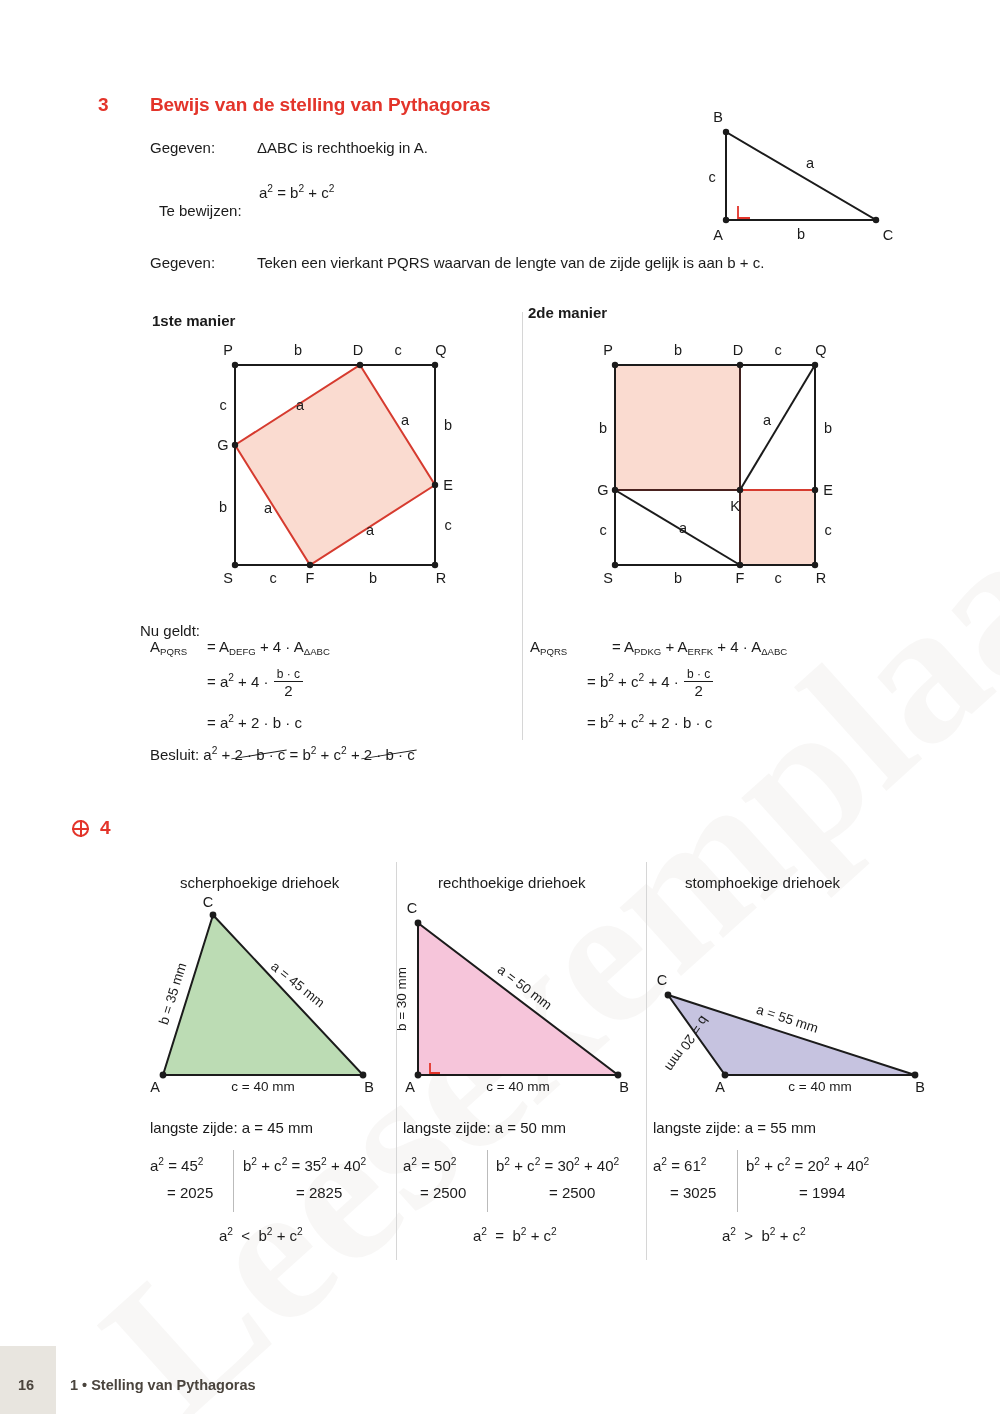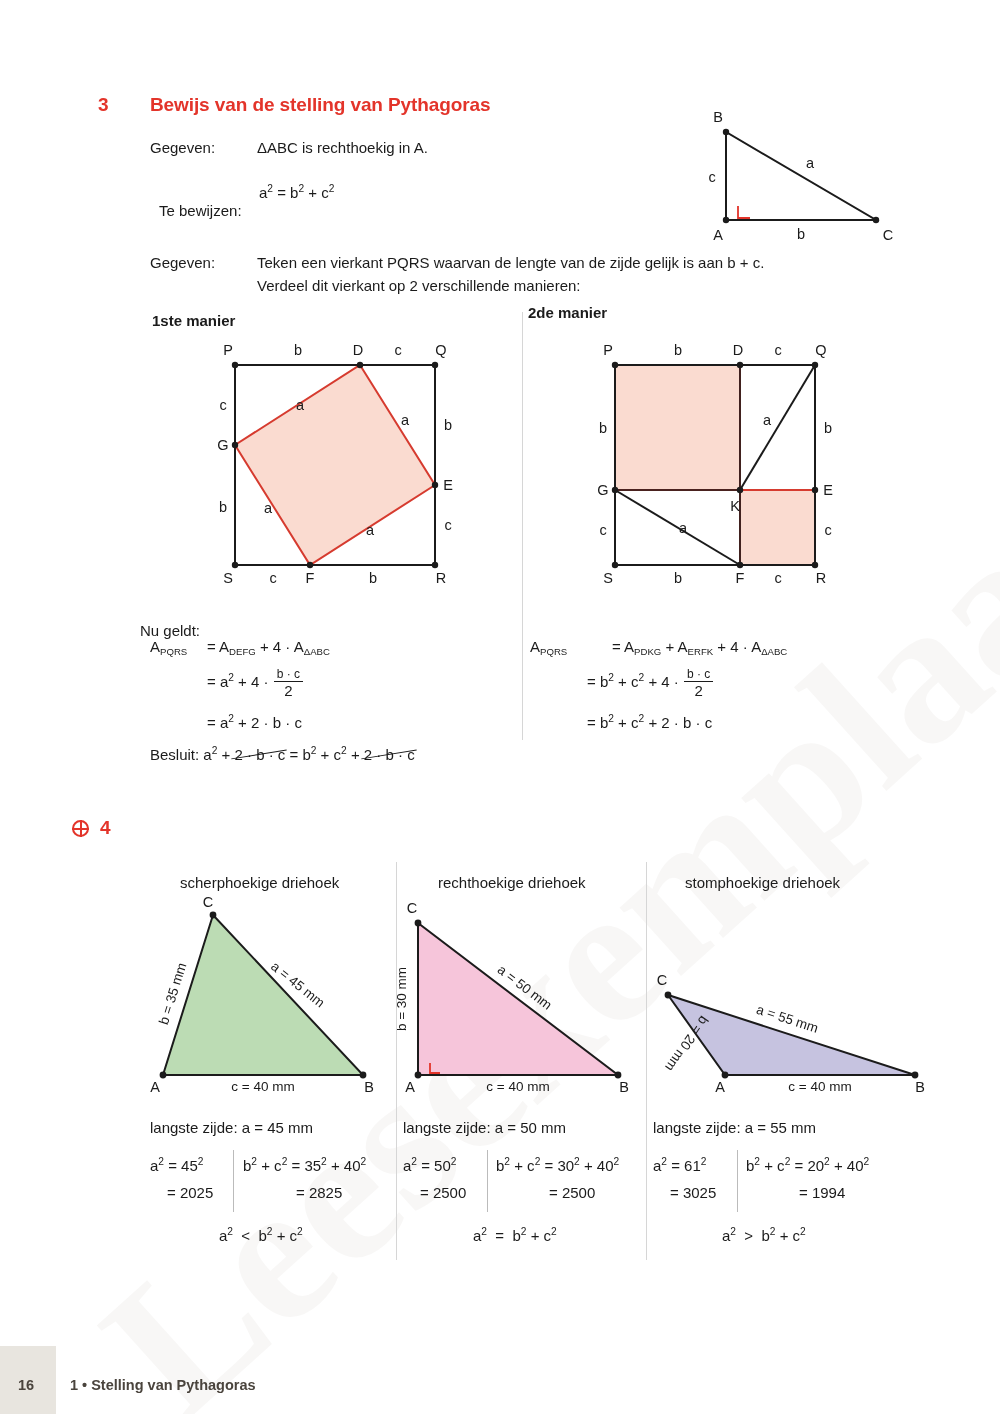--- a/index.html
+++ b/index.html
@@ -110,21 +110,20 @@
       <text class="dlabel" x="18" y="12" text-anchor="middle">B</text>
       <text class="dlabel" x="18" y="130" text-anchor="middle">A</text>
       <text class="dlabel" x="188" y="130" text-anchor="middle">C</text>
       <text class="dlabel" x="12" y="72" text-anchor="middle">c</text>
       <text class="dlabel" x="101" y="129" text-anchor="middle">b</text>
       <text class="dlabel" x="110" y="58" text-anchor="middle">a</text>
     </svg>
 
     <div class="txt" style="left:150px;top:252px;">Gegeven:</div>
     <div class="txt" style="left:257px;top:252px;">Teken een vierkant PQRS waarvan de lengte van de zijde gelijk is aan b + c.</div>
-    <div class="txt" style="left:257px;top:275px;">Verdeel dit vierkant op 2 verschillende manieren:</div>
 
     <div class="vline" style="left:522px;top:312px;height:428px;"></div>
 
     <div class="subhead" style="left:152px;top:312px;">1ste manier</div>
 
     <svg style="position:absolute;left:215px;top:345px;" width="250" height="240">
 
       <polygon points="20,20 220,20 220,220 20,220" fill="none" stroke="#1b1b1b" stroke-width="2"></polygon>
 
       <polygon points="145,20 220,140 95,220 20,100" fill="#fadbd0" stroke="#d63b2f" stroke-width="2"></polygon>

